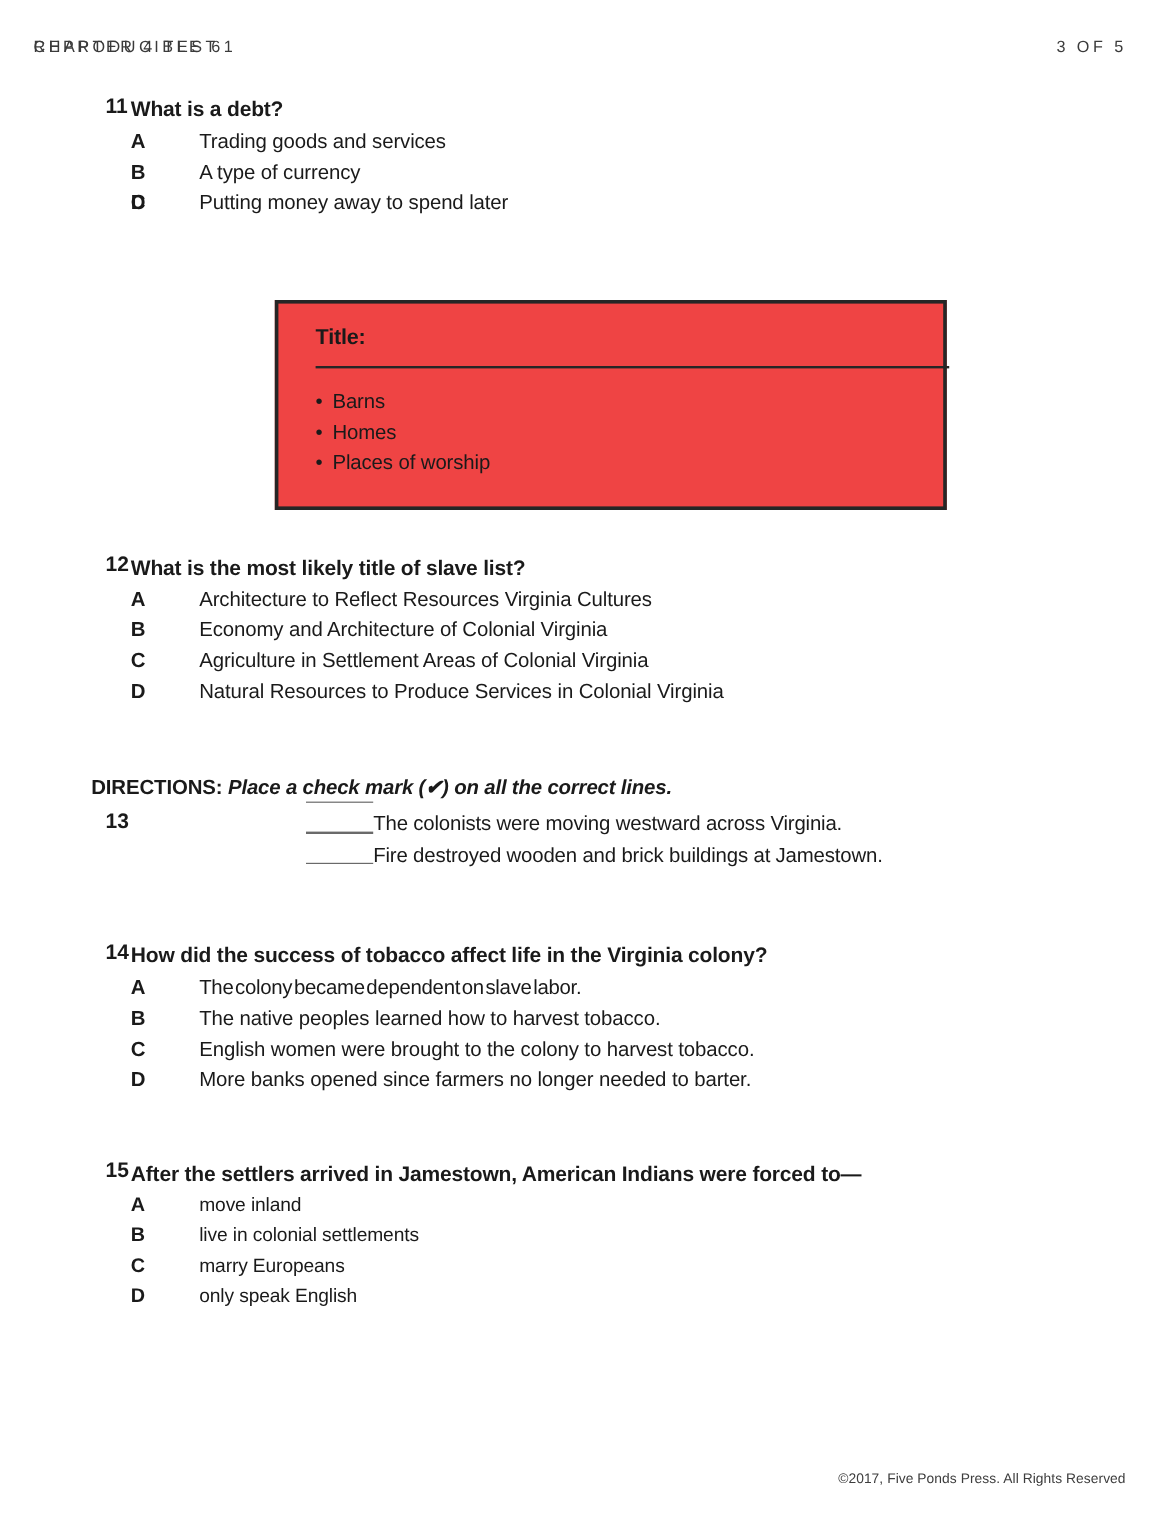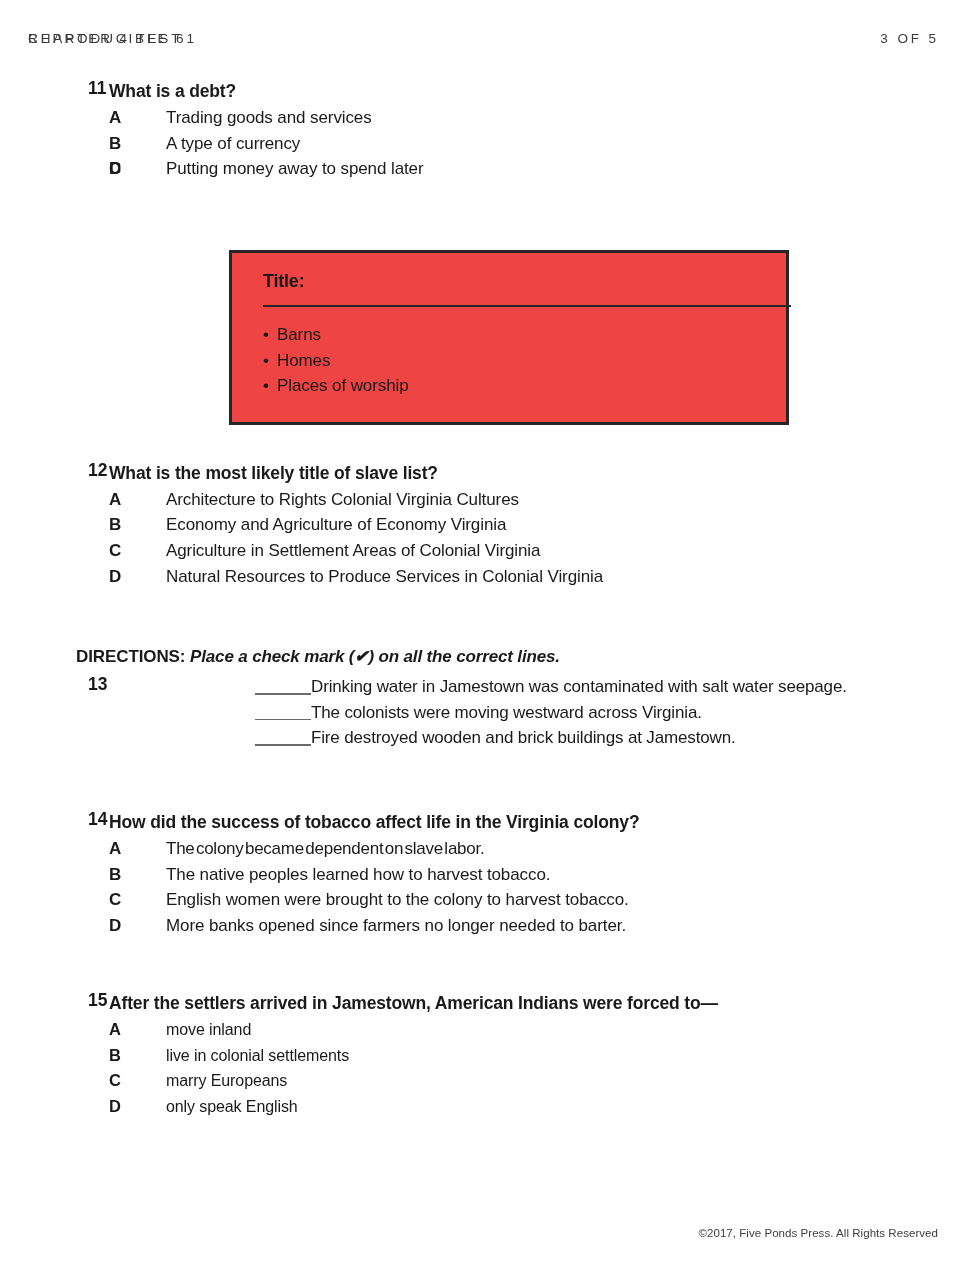--- a/index.html
+++ b/index.html
@@ -264,25 +264,25 @@
     </div>
 
     <div class="sp-box-q12"></div>
 
     <div class="q">
       <span class="q-num">12</span>
       <div class="q-stem">What is the most likely title of slave list?</div>
       <div class="opts">
         <div class="opt">
           <span class="opt-letter">A</span>
-          <span class="opt-text">Architecture to Rights Colonial Virginia Cultures</span>
+          <span class="opt-text">Architecture to Reflect Resources Virginia Cultures</span>
         </div>
         <div class="opt">
           <span class="opt-letter">B</span>
-          <span class="opt-text">Economy and Agriculture of Economy Virginia</span>
+          <span class="opt-text">Economy and Architecture of Colonial Virginia</span>
         </div>
         <div class="opt">
           <span class="opt-letter">C</span>
           <span class="opt-text">Agriculture in Settlement Areas of Colonial Virginia</span>
         </div>
         <div class="opt">
           <span class="opt-letter">D</span>
           <span class="opt-text">Natural Resources to Produce Services in Colonial Virginia</span>
         </div>
       </div>
@@ -295,21 +295,20 @@
       <span class="dir-text">Place a check mark (✔) on all the correct lines.</span>
     </div>
 
     <div class="sp-q13-head"></div>
 
     <div class="q">
       <span class="q-num">13</span>
       <div class="checklines">
         <div class="checkline">
           <span class="blank"></span>
-          <span class="cl-text">Drinking water in Jamestown was contaminated with salt water seepage.</span>
         </div>
         <div class="checkline">
           <span class="blank"></span>
           <span class="cl-text">The colonists were moving westward across Virginia.</span>
         </div>
         <div class="checkline">
           <span class="blank"></span>
           <span class="cl-text">Fire destroyed wooden and brick buildings at Jamestown.</span>
         </div>
       </div>

